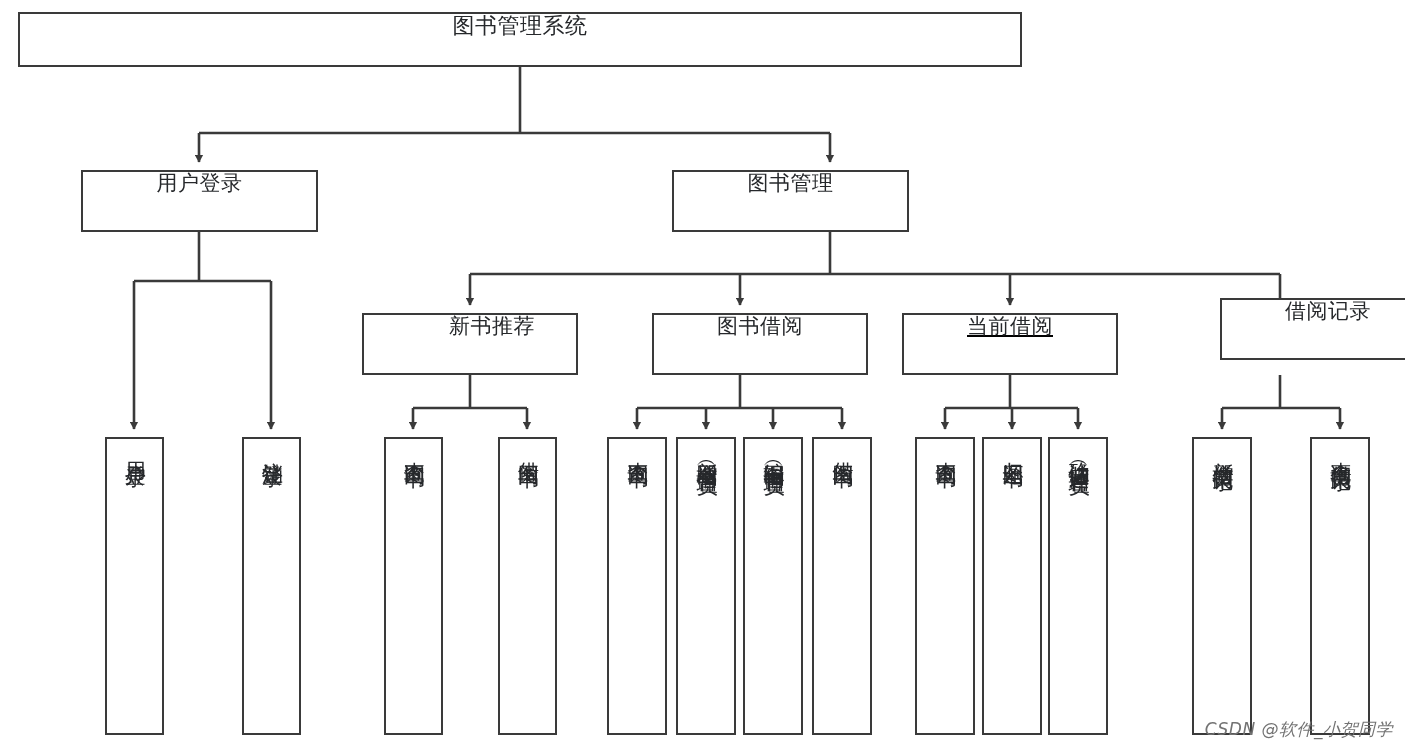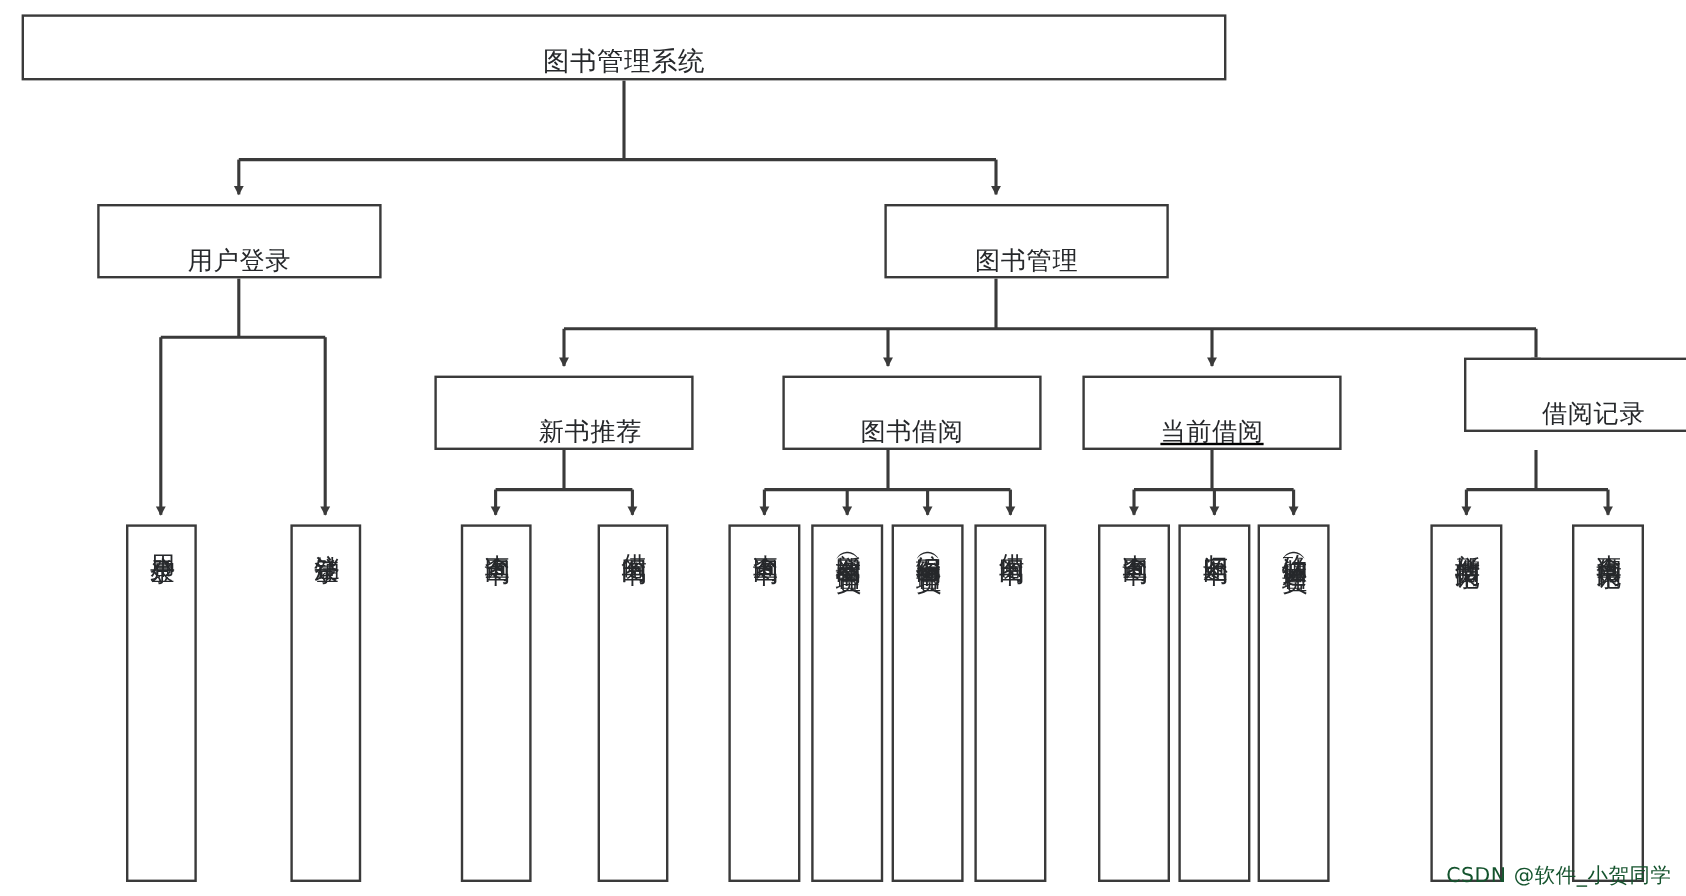--- a/index.html
+++ b/index.html
@@ -25,21 +25,21 @@
     width: 1405px;
     height: 747px;
     pointer-events: none;
   }
   .node {
     position: absolute;
     box-sizing: border-box;
     background: #ffffff;
     border: 2.5px solid #3a3a3a;
     display: flex;
-    align-items: flex-end;
+    align-items: flex-start;
     justify-content: center;
     z-index: 3;
   }
   .node-label {
     color: #26282b;
     font-size: 21px;
     line-height: 1.12;
     letter-spacing: 0.5px;
     white-space: nowrap;
     text-align: center;
@@ -63,26 +63,27 @@
     letter-spacing: 2px;
     white-space: nowrap;
   }
   #title-node .node-label {
     font-size: 22px;
   }
   #watermark {
     position: absolute;
     right: 12px;
     bottom: 6px;
-    color: #14532d;
+    color: #737373;
     font-size: 17px;
     letter-spacing: 0.5px;
     z-index: 9;
     user-select: none;
     white-space: nowrap;
+    font-style: italic;
   }
 </style>
 </head>
 <body>
 
 <div id="diagram-canvas">
 
   <svg id="edges-layer" viewBox="0 0 1405 747" xmlns="http://www.w3.org/2000/svg">
     <defs>
       <marker id="arrowhead" markerWidth="9" markerHeight="9" refX="7.4" refY="4.5" orient="auto" markerUnits="userSpaceOnUse">
@@ -133,21 +134,21 @@
     </g>
   </svg>
 
   <div class="node horiz" id="title-node" style="left:18px; top:12px; width:1004px; height:55px;">
     <span class="node-label">图书管理系统</span>
   </div>
 
   <div class="node horiz" style="left:81px; top:170px; width:237px; height:62px;">
     <span class="node-label">用户登录</span>
   </div>
-  <div class="node horiz" style="left:737px; top:170px; width:237px; height:62px;">
+  <div class="node horiz" style="left:672px; top:170px; width:237px; height:62px;">
     <span class="node-label">图书管理</span>
   </div>
 
   <div class="node horiz" style="left:362px; top:313px; width:216px; height:62px;padding-left:44px;">
     <span class="node-label">新书推荐</span>
   </div>
   <div class="node horiz" style="left:652px; top:313px; width:216px; height:62px;">
     <span class="node-label">图书借阅</span>
   </div>
   <div class="node horiz" style="left:902px; top:313px; width:216px; height:62px;text-decoration:underline;">

